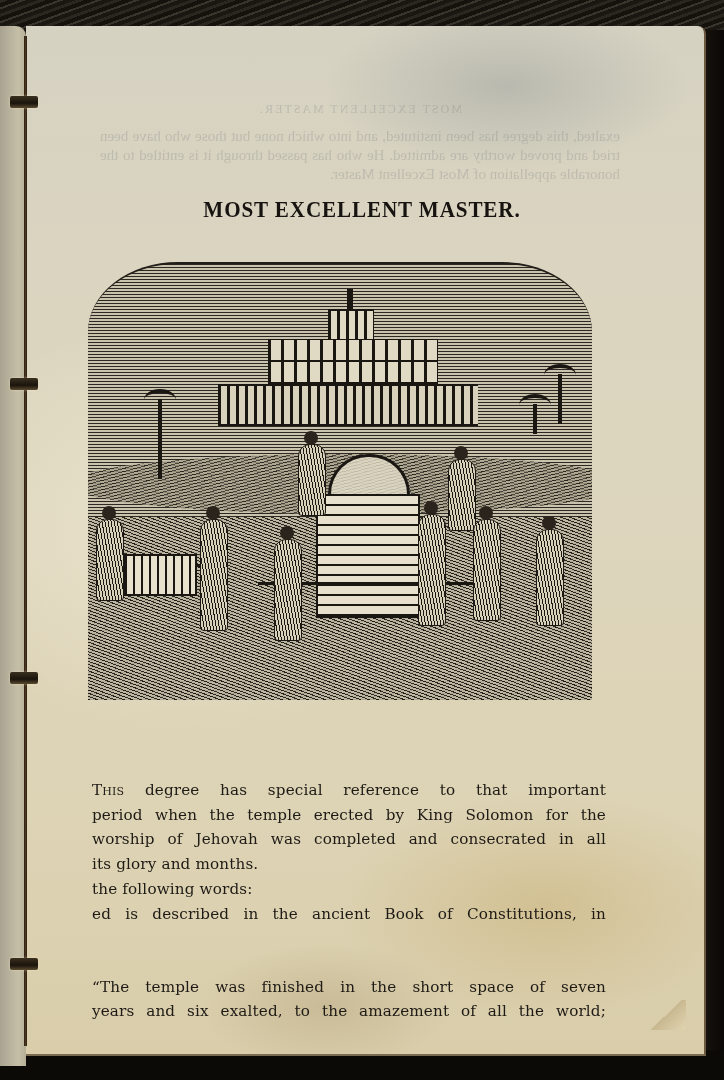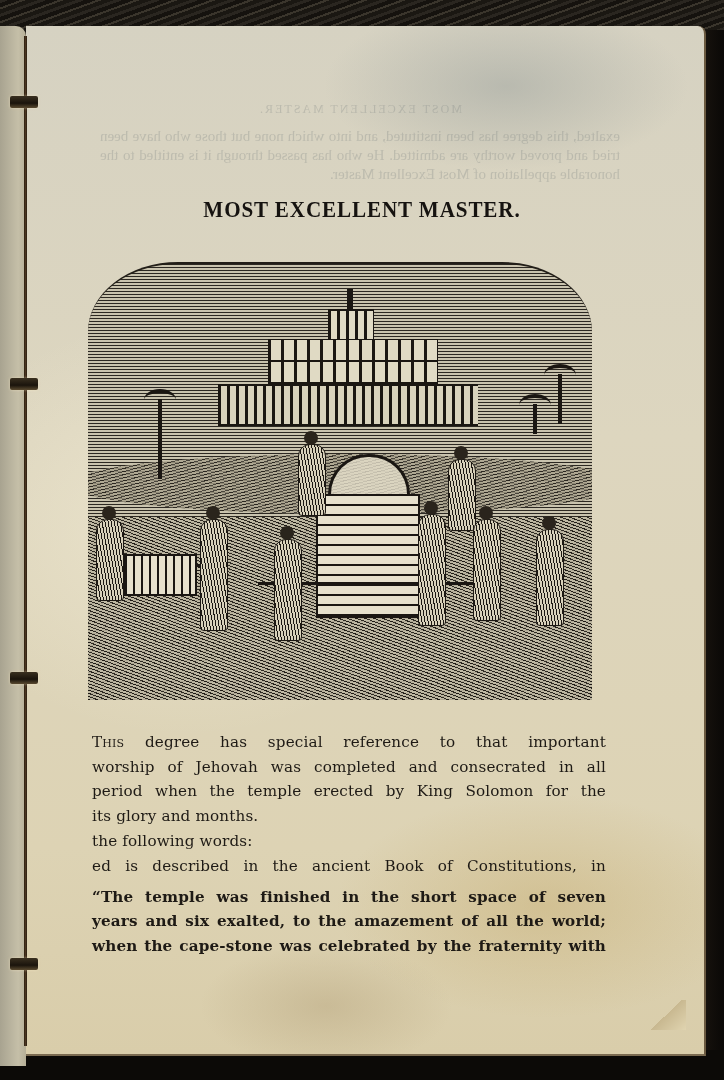--- a/index.html
+++ b/index.html
@@ -156,25 +156,25 @@
   .body-text {
     position: absolute; left: 74px; top: 730px; width: 532px;
     font-family: "DejaVu Serif", "Liberation Serif", serif;
     font-size: 15.2px; line-height: 24.6px;
     color: #1e1a15;
     text-align: justify;
     letter-spacing: 0.15px;
   }
   .body-text p { margin: 0; text-indent: 18px; }
   .body-text p + p { margin-top: 1px; }
-  .body-text p.quote { margin-top: 6px; font-weight: bold; }
+  .body-text p.quote { margin-top: 6px; }
   .sc { font-variant: small-caps; }
   .line { display: block; text-align-last: justify; }
   .line.last { text-align-last: left; }
-  .line.first { text-indent: 18px; }
+  .line.first { text-indent: 18px; margin-top: 48px; }
 </style>
 </head>
 <body>
 
 <div class="bg-top"></div>
 <div class="bg-right"></div>
 <div class="bg-bottom"></div>
 
 <div class="left-page"></div>
 
@@ -216,26 +216,25 @@
   <div class="eng-figure" style="left:210px; top:180px; height:70px;"></div>
   <div class="eng-figure" style="left:330px; top:250px; height:110px;"></div>
   <div class="eng-figure" style="left:360px; top:195px; height:70px;"></div>
   <div class="eng-figure" style="left:385px; top:255px; height:100px;"></div>
   <div class="eng-figure" style="left:448px; top:265px; height:95px;"></div>
 </div>
 
 <div class="body-text">
   <p>
     <span class="line first"><span class="sc">This</span> <span>degree has special reference to that important</span></span>
+    <span class="line">period when the temple erected by King Solomon for the</span>
     <span class="line">worship of Jehovah was completed and consecrated in all</span>
-    <span class="line">period when the temple erected by King Solomon for the</span>
     <span class="line last">its glory and months.</span>
   </p>
   <p>
     <span class="line last">the following words:</span>
     <span class="line">ed is described in the ancient Book of Constitutions, in</span>
   </p>
   <p class="quote">
     <span class="line first">“The temple was finished in the short space of seven</span>
     <span class="line">years and six exalted, to the amazement of all the world;</span>
-    <span class="line">when the cape-stone was celebrated by the fraternity with</span>
   </p>
 </div>
 
 </body></html>

